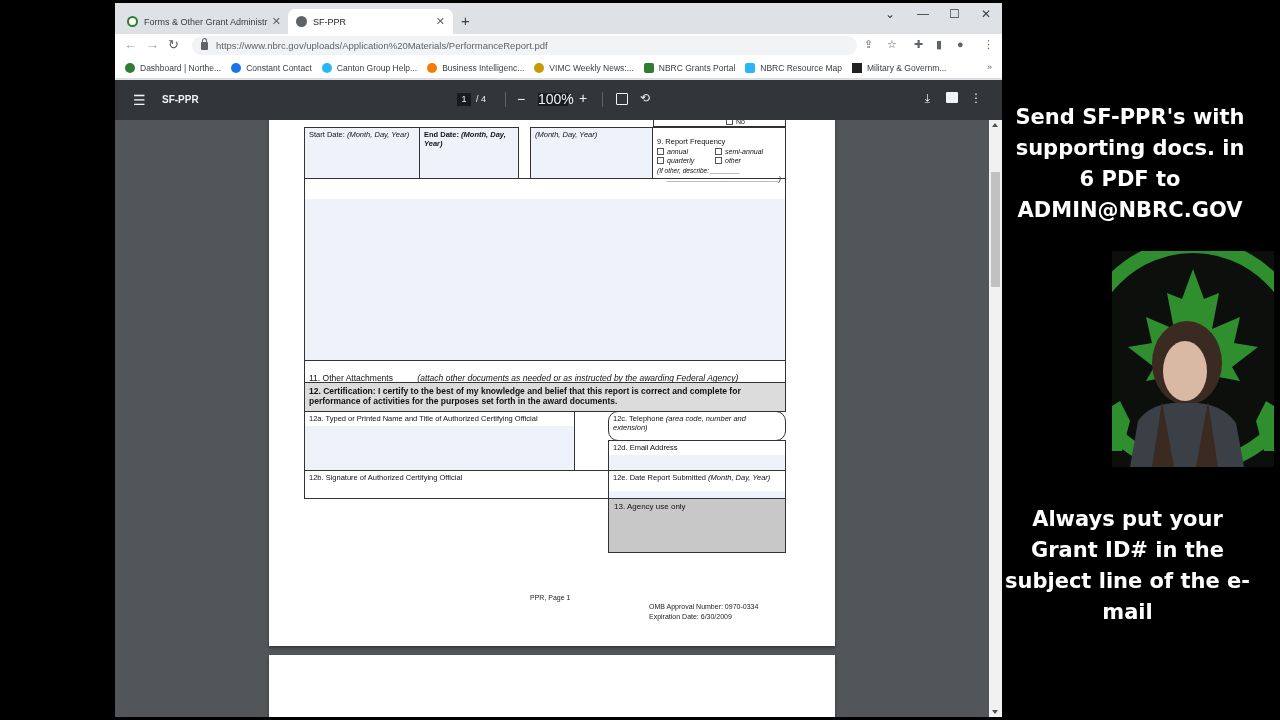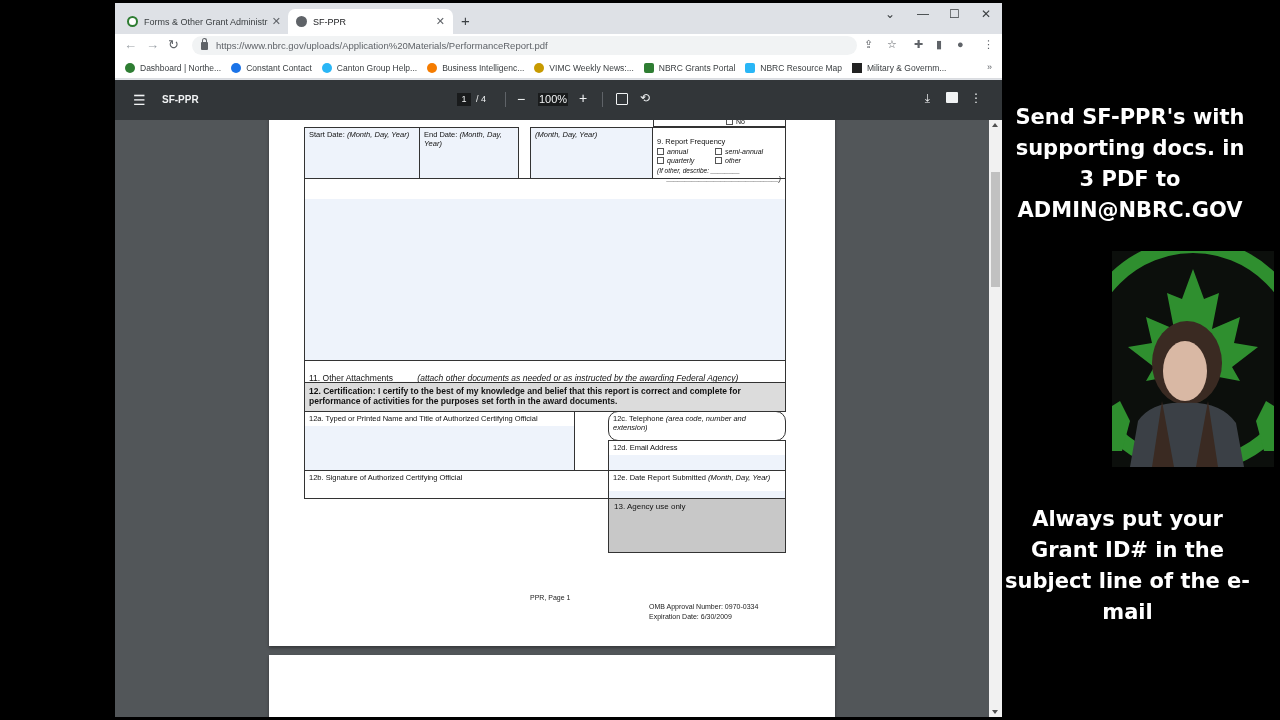--- a/index.html
+++ b/index.html
@@ -32,21 +32,21 @@
   .bm-more { position: absolute; right: 10px; top: 5px; font-size: 9px; color: #5f6368; }
 
   
   .pdfbar { position: absolute; left: 0; top: 77px; width: 100%; height: 40px; background: #323639; color: #f1f3f4; }
   .pdfbar .menu { position: absolute; left: 18px; top: 12px; font-size: 14px; }
   .pdfbar .doctitle { position: absolute; left: 47px; top: 14px; font-size: 10px; font-weight: bold; }
   .pagebox { position: absolute; left: 342px; top: 13px; width: 14px; height: 13px; background: #191b1c; font-size: 9px; text-align: center; line-height: 13px; }
   .pagesep { position: absolute; left: 361px; top: 14px; font-size: 9px; }
   .sepbar { position: absolute; top: 12px; width: 1px; height: 15px; background: #5f6368; }
   .zoomout { position: absolute; left: 402px; top: 11px; font-size: 14px; }
-  .zoombox { position: absolute; left: 423px; top: 13px; width: 30px; height: 13px; background: #191b1c; font-size: 11px; text-align: center; line-height: 13px; }
+  .zoombox { position: absolute; left: 423px; top: 13px; width: 30px; height: 13px; background: #191b1c; font-size: 14px; text-align: center; line-height: 13px; }
   .zoomin { position: absolute; left: 464px; top: 10px; font-size: 14px; }
   .fitbtn { position: absolute; left: 501px; top: 13px; width: 12px; height: 12px; border: 1.5px solid #f1f3f4; border-radius: 1px; }
   .rotbtn { position: absolute; left: 525px; top: 11px; font-size: 12px; }
   .pdfbar .dl { position: absolute; right: 72px; top: 11px; font-size: 12px; }
   .pdfbar .print { position: absolute; right: 44px; top: 12px; width: 12px; height: 11px; background: #f1f3f4; border-radius: 1px; }
   .pdfbar .more { position: absolute; right: 20px; top: 11px; font-size: 12px; }
 
   .pdfarea { position: absolute; left: 0; top: 117px; width: 874px; height: 597px; background: #525659; overflow: hidden; }
   .scrollbar { position: absolute; left: 874px; top: 117px; width: 13px; height: 597px; background: #f1f1f1; }
   .scrollthumb { position: absolute; left: 2px; top: 52px; width: 9px; height: 115px; background: #c1c1c1; }
@@ -171,21 +171,21 @@
     <div class="pdfarea">
       <div class="page page1">
         <div class="form" style="top:0;">
 
           <div class="cell" style="left:349px;top:8px;width:133px;height:9px;border-top:none;border-bottom:1px solid #333;padding:0 0 0 72px;font-size:7px;line-height:8px;">
             <span class="cb"></span><span>No</span>
           </div>
           <div class="cell fillable" style="left:0;top:17px;width:116px;height:52px;">
             <span>Start Date:</span> <i>(Month, Day, Year)</i>
           </div>
-          <div class="cell fillable" style="left:115px;top:17px;width:100px;height:52px;">
+          <div class="cell fillable" style="left:115px;top:17px;width:100px;height:52px;font-weight:bold;">
             <span>End Date:</span> <i>(Month, Day, Year)</i>
           </div>
           <div class="cell fillable" style="left:226px;top:17px;width:123px;height:52px;">
             <i>(Month, Day, Year)</i>
           </div>
           <div class="cell" style="left:348px;top:17px;width:134px;height:52px;font-size:7.5px;line-height:9.5px;padding:9px 4px;">
             <div>9. Report Frequency</div>
             <div style="display:flex;font-style:italic;font-size:7px;">
               <span style="width:58px;"><span class="cb"></span><span>annual</span></span>
               <span><span class="cb"></span><span>semi-annual</span></span>
@@ -242,21 +242,21 @@
       <div class="page page2"></div>
     </div>
 
     <div class="scrollbar">
       <span class="scrollarrow-up"></span>
       <span class="scrollthumb"></span>
       <span class="scrollarrow-down"></span>
     </div>
   </div>
 
-  <div class="overlay-top">Send SF-PPR's with supporting docs. in 3 PDF to ADMIN@NBRC.GOV</div>
+  <div class="overlay-top">Send SF-PPR's with supporting docs. in 6 PDF to ADMIN@NBRC.GOV</div>
 
   <div class="webcam">
     <svg width="162" height="216" viewBox="0 0 162 216">
       <circle cx="81" cy="105" r="110" fill="none" stroke="#2f8f2f" stroke-width="14"></circle>
       <path d="M81 18 L92 48 L107 42 L100 78 L128 66 L122 92 L146 96 L120 116 L128 130 L96 124 L90 150 L72 150 L66 124 L34 130 L42 116 L16 96 L40 92 L34 66 L62 78 L55 42 L70 48 Z" fill="#2f8f2f"></path>
       <path d="M8 150 L18 170 L10 200 L0 200 L0 155 Z" fill="#2f8f2f"></path>
       <path d="M154 150 L144 170 L152 200 L162 200 L162 155 Z" fill="#2f8f2f"></path>
 
       <ellipse cx="75" cy="112" rx="35" ry="42" fill="#3a2a22"></ellipse>
       <ellipse cx="73" cy="120" rx="22" ry="30" fill="#d9b8a4"></ellipse>

